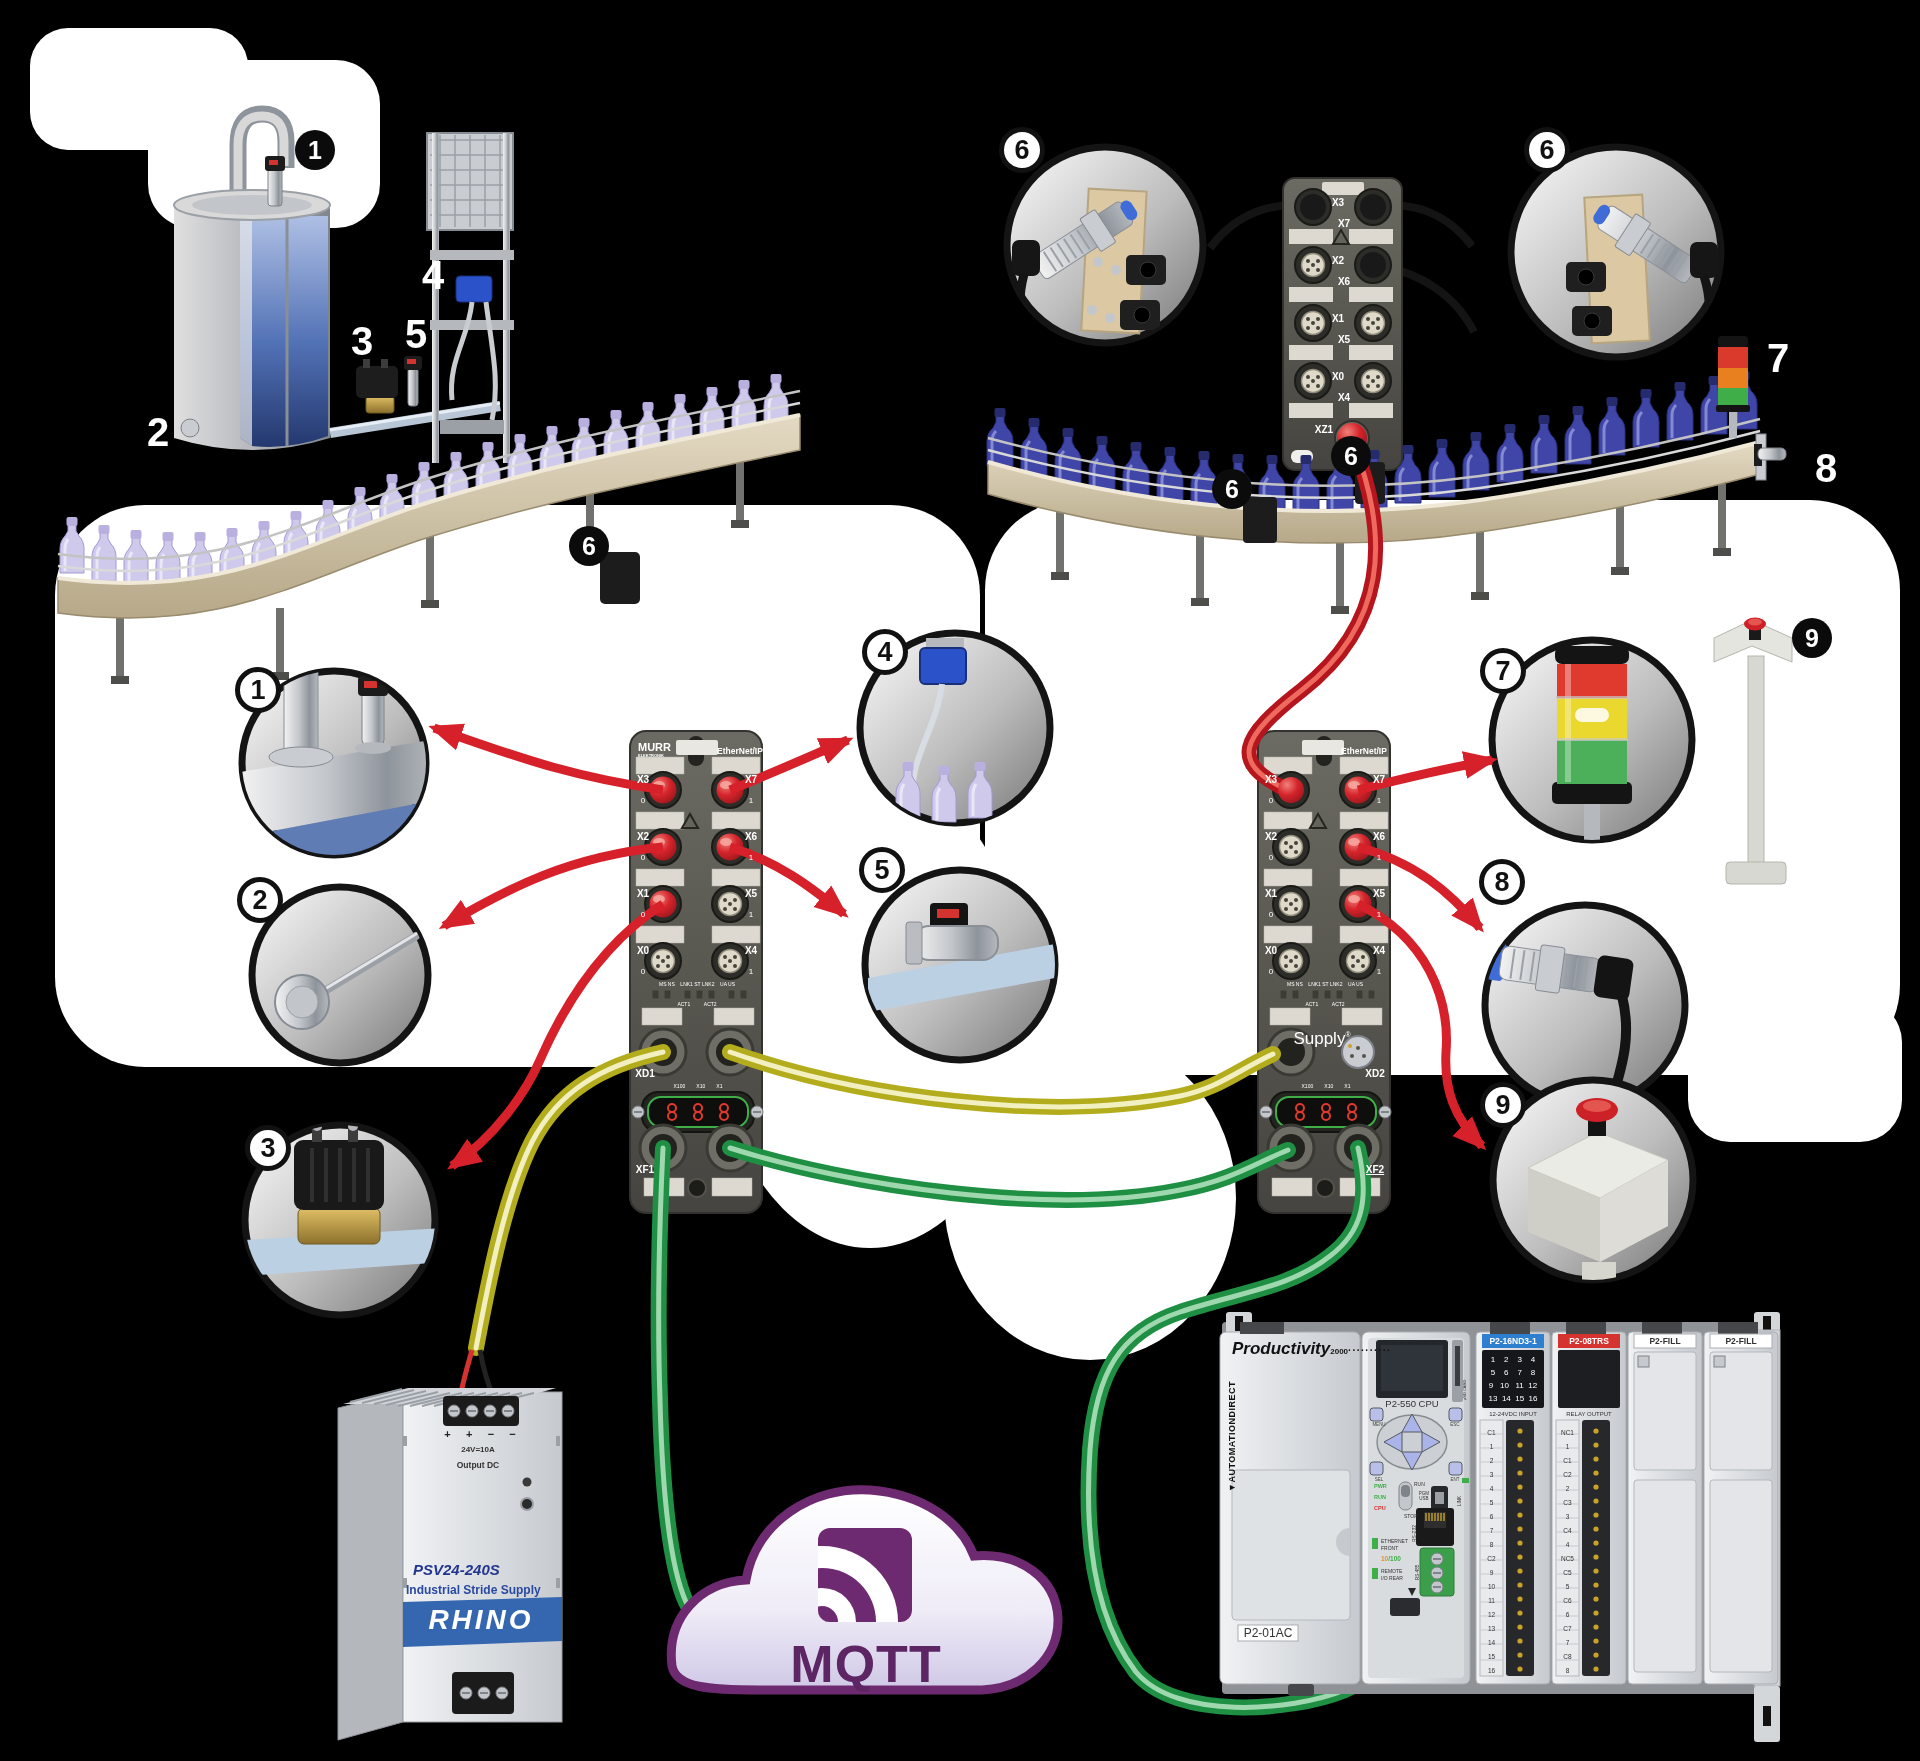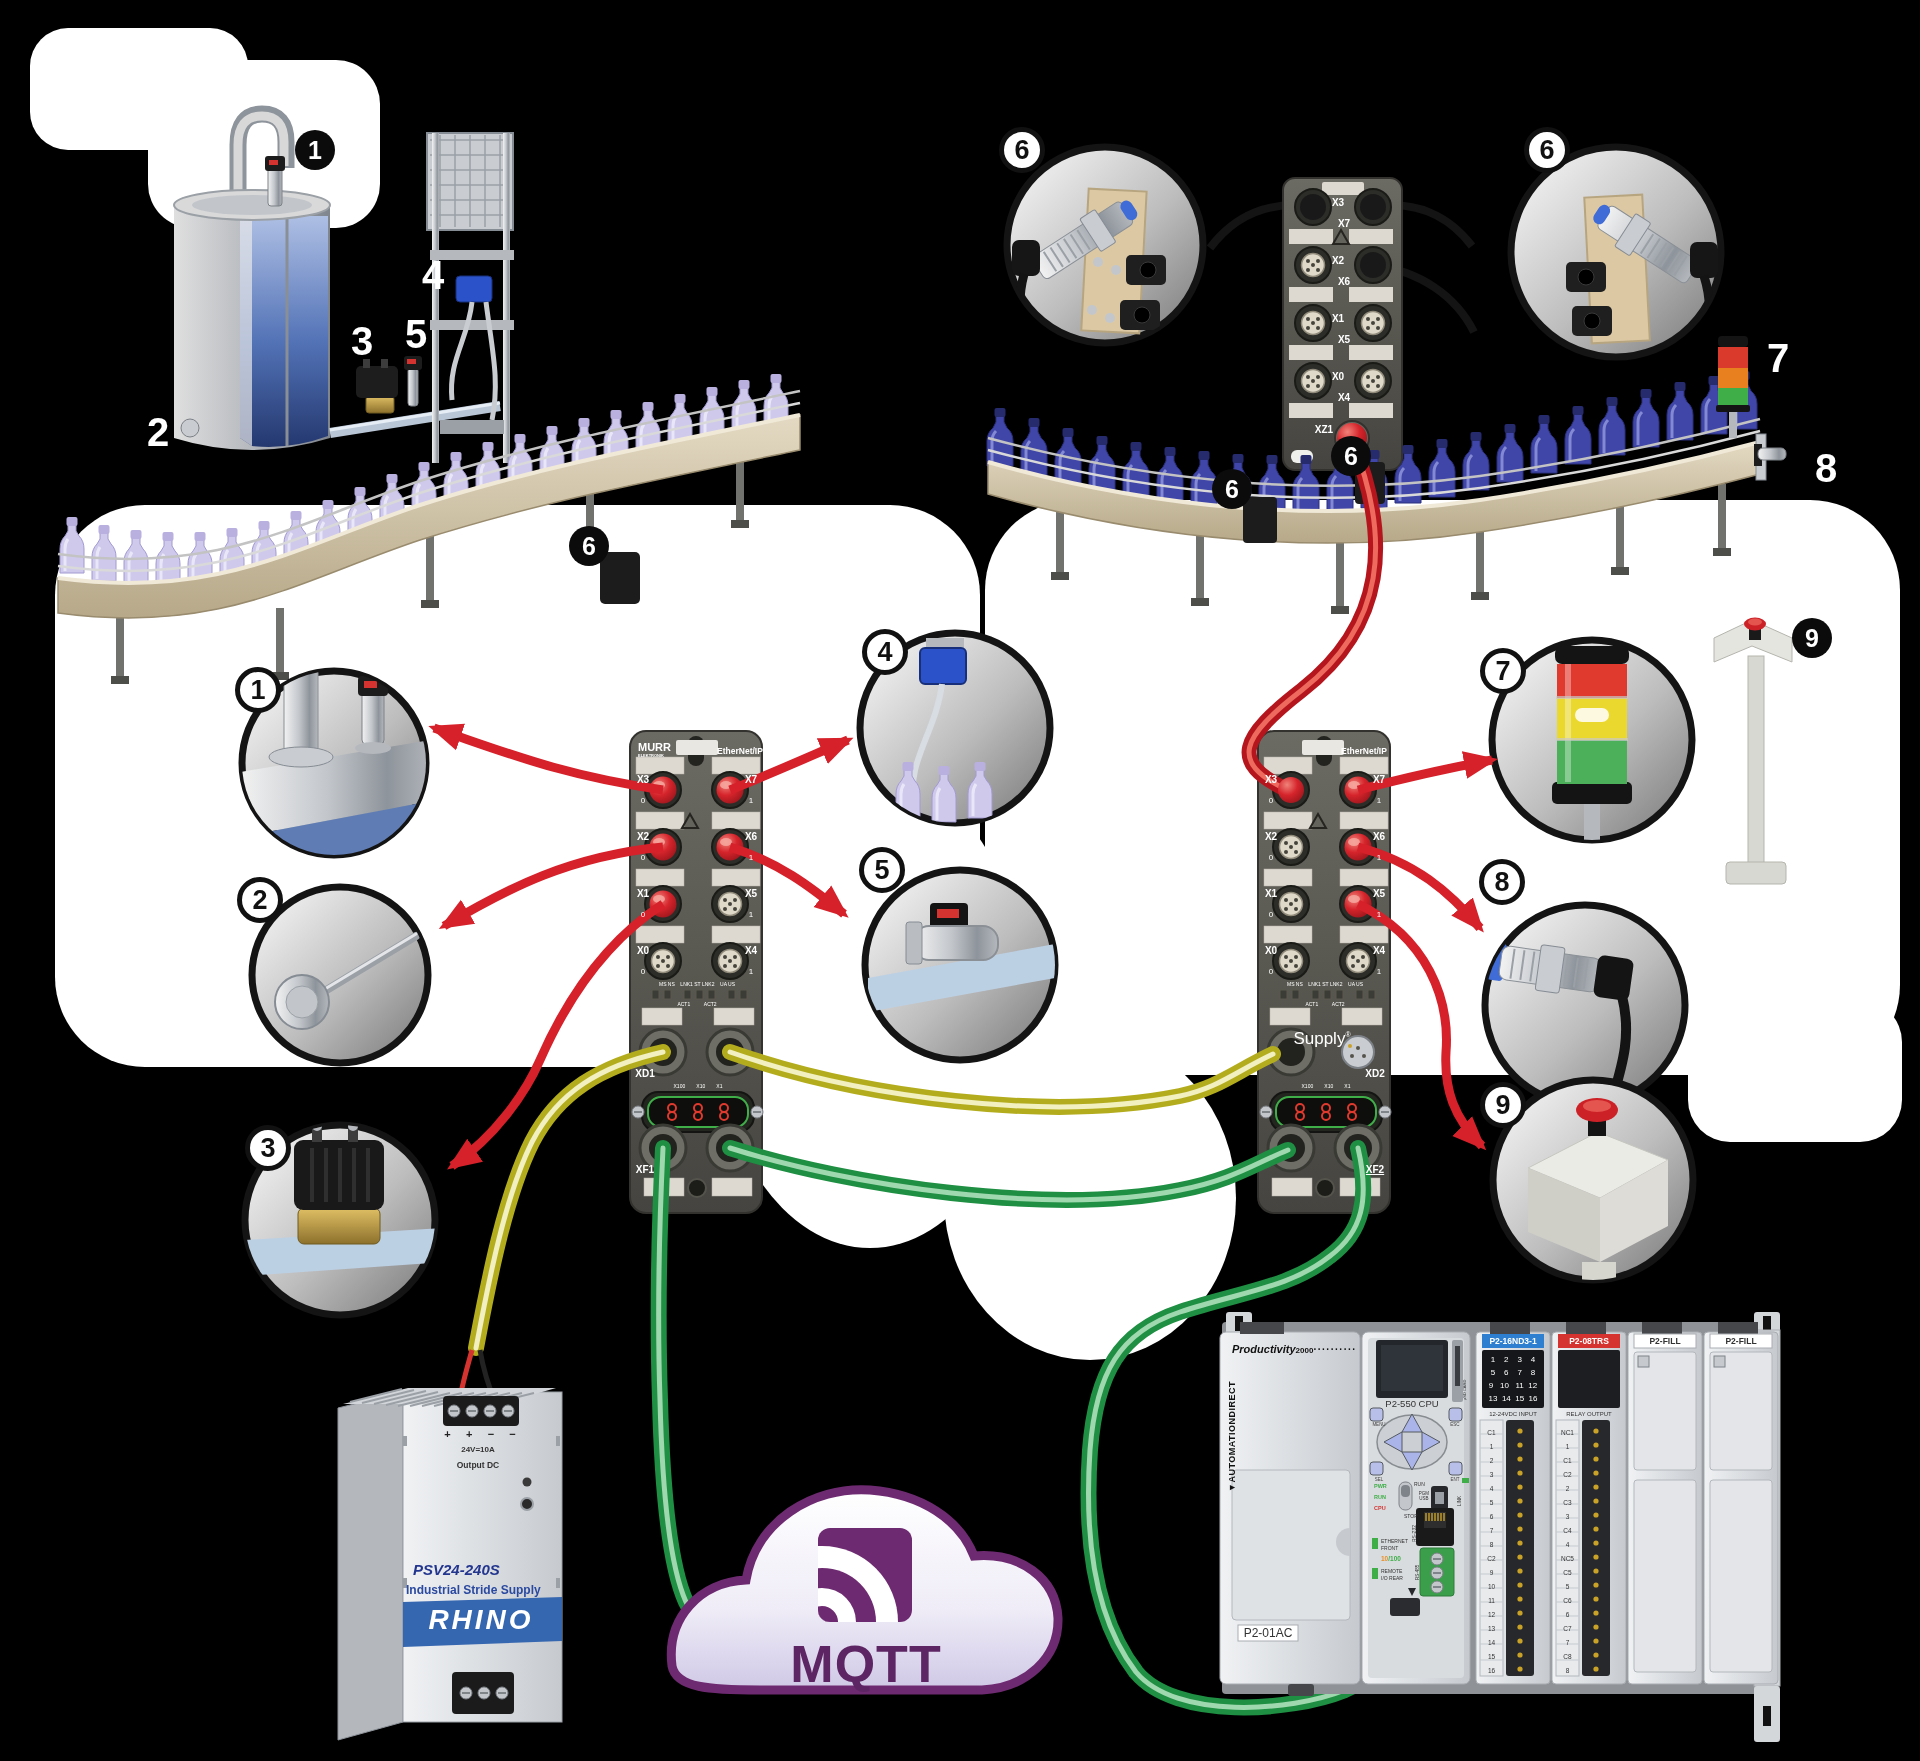--- a/index.html
+++ b/index.html
@@ -873,21 +873,21 @@
 
 <div class="t b c" style="left:480px;top:1434px;font-size:11px;color:#222;">+     +     −     −</div>
 <div class="t b c" style="left:478px;top:1450px;font-size:8px;color:#333;">24V=10A</div>
 <div class="t b c" style="left:478px;top:1465px;font-size:8.5px;color:#333;">Output DC</div>
 <div class="t b i" style="left:413px;top:1562px;font-size:15px;color:#23368f;">PSV24-240S</div>
 <div class="t b" style="left:406px;top:1584px;font-size:12px;color:#2a49a0;">Industrial Stride Supply</div>
 <div class="t b i c" style="left:481px;top:1620px;font-size:28px;letter-spacing:3px;">RHINO</div>
 
 <div class="t b c" style="left:866px;top:1664px;font-size:52px;color:#5d2563;letter-spacing:1px;">MQTT</div>
 
-<div class="t" style="left:1232px;top:1340px;color:#111;"><span class="b i" style="font-size:11px;">Productivity</span><span class="b" style="font-size:8px;">2000</span><span class="b" style="font-size:10px;letter-spacing:1px;">··········</span></div>
+<div class="t" style="left:1232px;top:1340px;color:#111;"><span class="b i" style="font-size:17px;">Productivity</span><span class="b" style="font-size:8px;">2000</span><span class="b" style="font-size:10px;letter-spacing:1px;">··········</span></div>
 <div class="t b v" style="left:1228px;top:1492px;font-size:9px;color:#111;letter-spacing:.5px;"><span>▼</span><span>AUTOMATIONDIRECT</span></div>
 <div class="t c" style="left:1268px;top:1633px;font-size:12px;color:#333;">P2-01AC</div>
 <div class="t c" style="left:1412px;top:1404px;font-size:9.5px;color:#333;">P2-550 CPU</div>
 <div class="t c" style="left:1379px;top:1425px;font-size:4.5px;color:#444;">MENU</div>
 <div class="t c" style="left:1455px;top:1425px;font-size:4.5px;color:#444;">ESC</div>
 <div class="t c" style="left:1379px;top:1480px;font-size:4.5px;color:#444;">SEL</div>
 <div class="t c" style="left:1455px;top:1480px;font-size:4.5px;color:#444;">ENT</div>
 <div class="t b" style="left:1374px;top:1484px;font-size:5.5px;color:#3fae49;">PWR</div>
 <div class="t b" style="left:1374px;top:1495px;font-size:5.5px;color:#3fae49;">RUN</div>
 <div class="t b" style="left:1374px;top:1506px;font-size:5.5px;color:#d5332f;">CPU</div>

